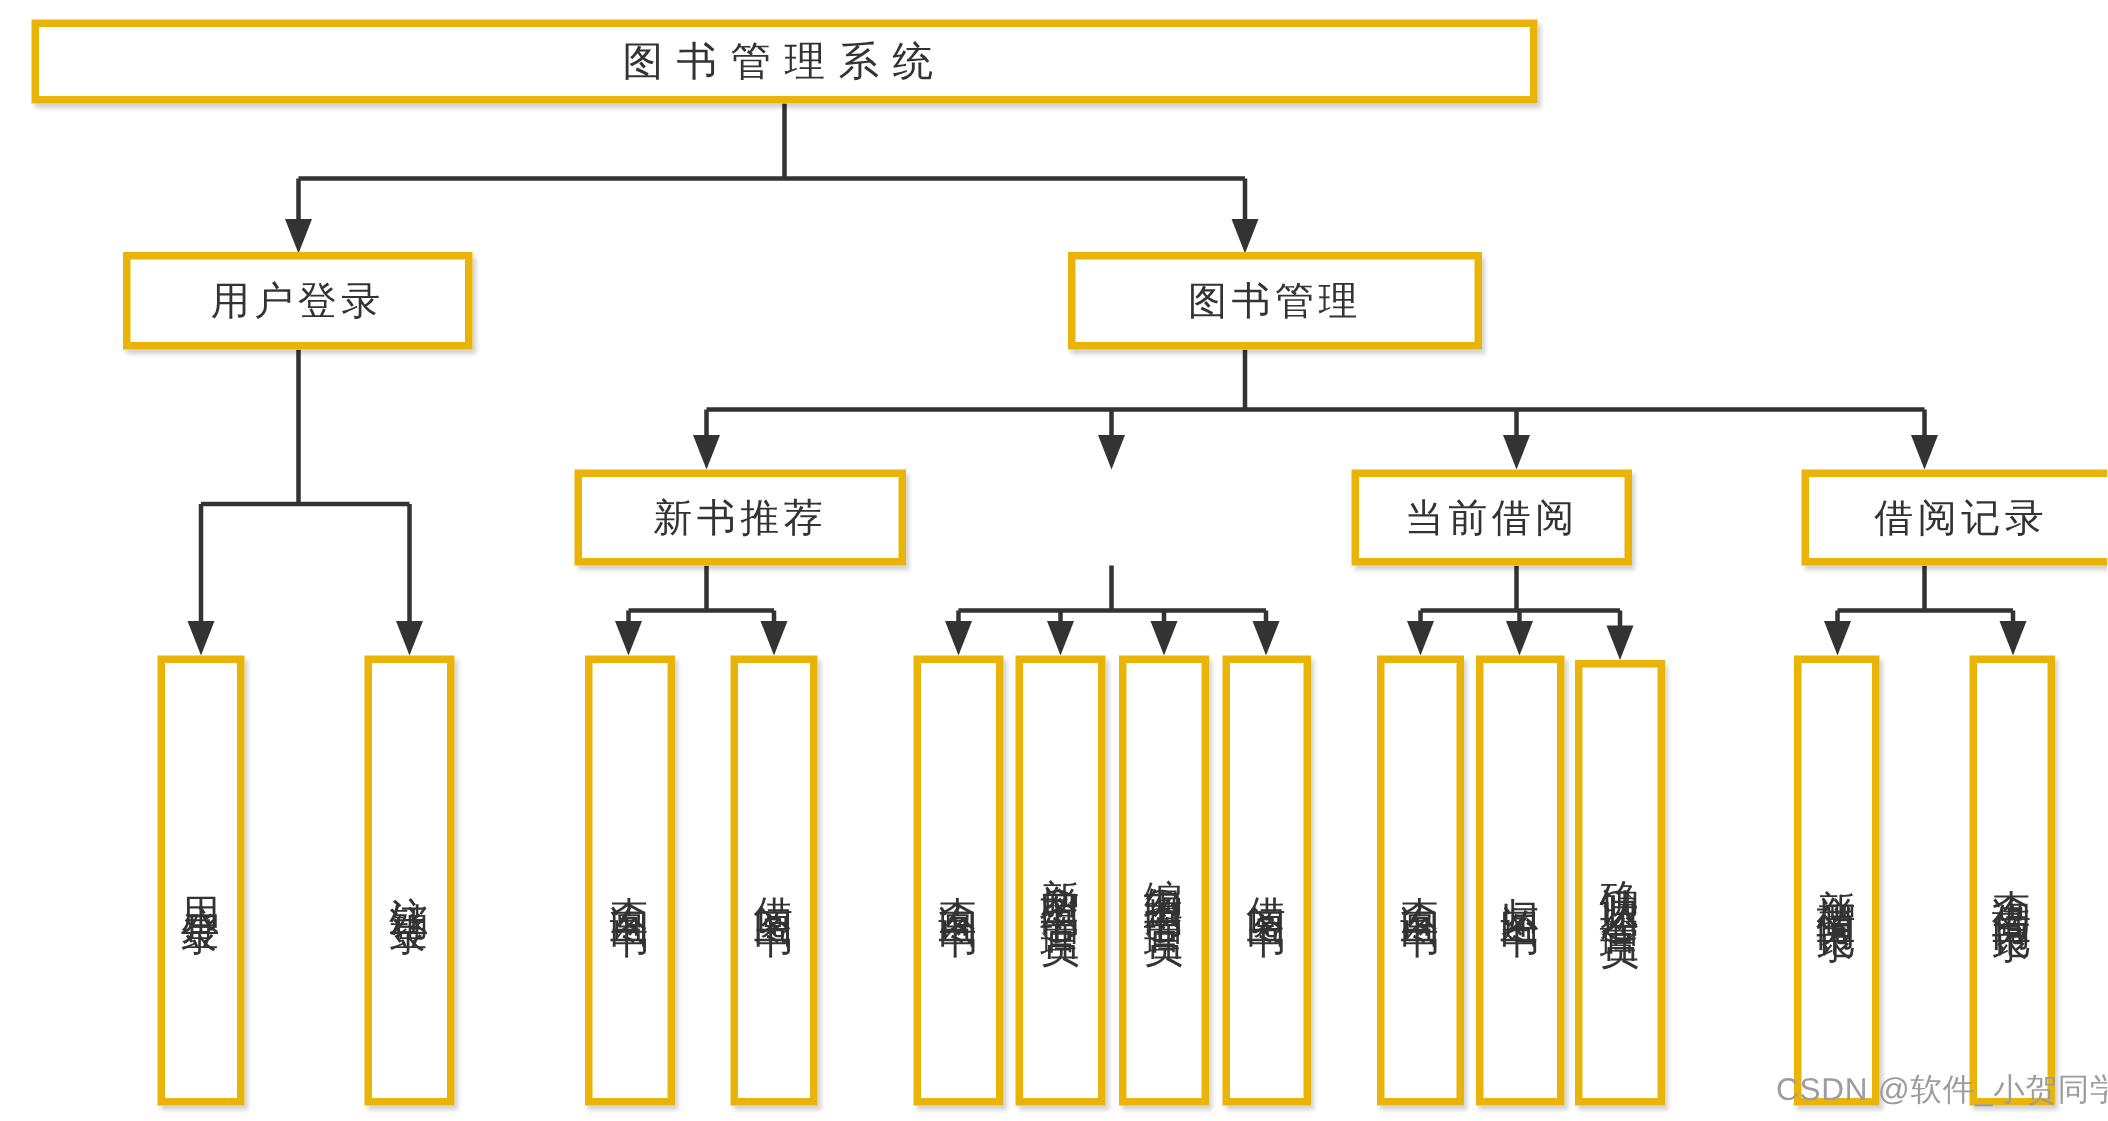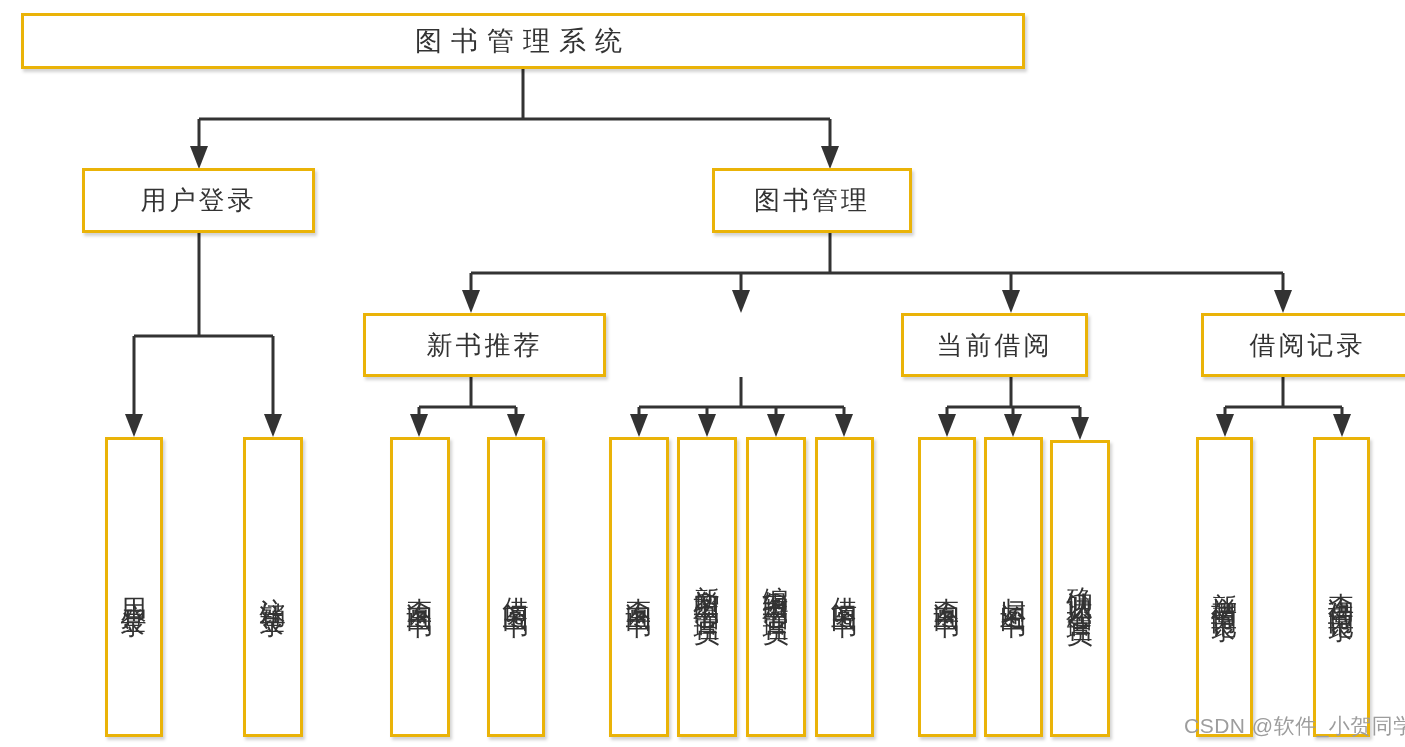--- a/index.html
+++ b/index.html
@@ -13,21 +13,21 @@
     overflow: hidden;
     color: #333333;
   }
   .connectors {
     position: absolute;
     left: 0; top: 0;
     width: 1405px; height: 747px;
   }
   .node {
     position: absolute;
-    border: 3px solid #eab308;
+    border: 5px solid #eab308;
     background: #ffffff;
     display: flex;
     align-items: center;
     justify-content: center;
     box-shadow: 2px 3px 3px rgba(0,0,0,0.18);
     z-index: 2;
   }
   .node.h span {
     font-size: 26px;
     letter-spacing: 3px;
@@ -112,25 +112,25 @@
     </g>
   </svg>
 
   <div class="node h root" style="left:21px;top:13px;width:1004px;height:56px">
     <span>图书管理系统</span>
   </div>
 
   <div class="node h" style="left:82px;top:168px;width:233px;height:65px">
     <span>用户登录</span>
   </div>
-  <div class="node h" style="left:712px;top:168px;width:200px;height:65px">
+  <div class="node h" style="left:712px;top:168px;width:276px;height:65px">
     <span>图书管理</span>
   </div>
 
-  <div class="node h" style="left:363px;top:313px;width:243px;height:64px">
+  <div class="node h" style="left:383px;top:313px;width:221px;height:64px">
     <span>新书推荐</span>
   </div>
   <div class="node h" style="left:901px;top:313px;width:187px;height:64px">
     <span>当前借阅</span>
   </div>
   <div class="node h" style="left:1201px;top:313px;width:213px;height:64px">
     <span>借阅记录</span>
   </div>
 
   <div class="node v" style="left:105px;top:437px;width:58px;height:300px">

